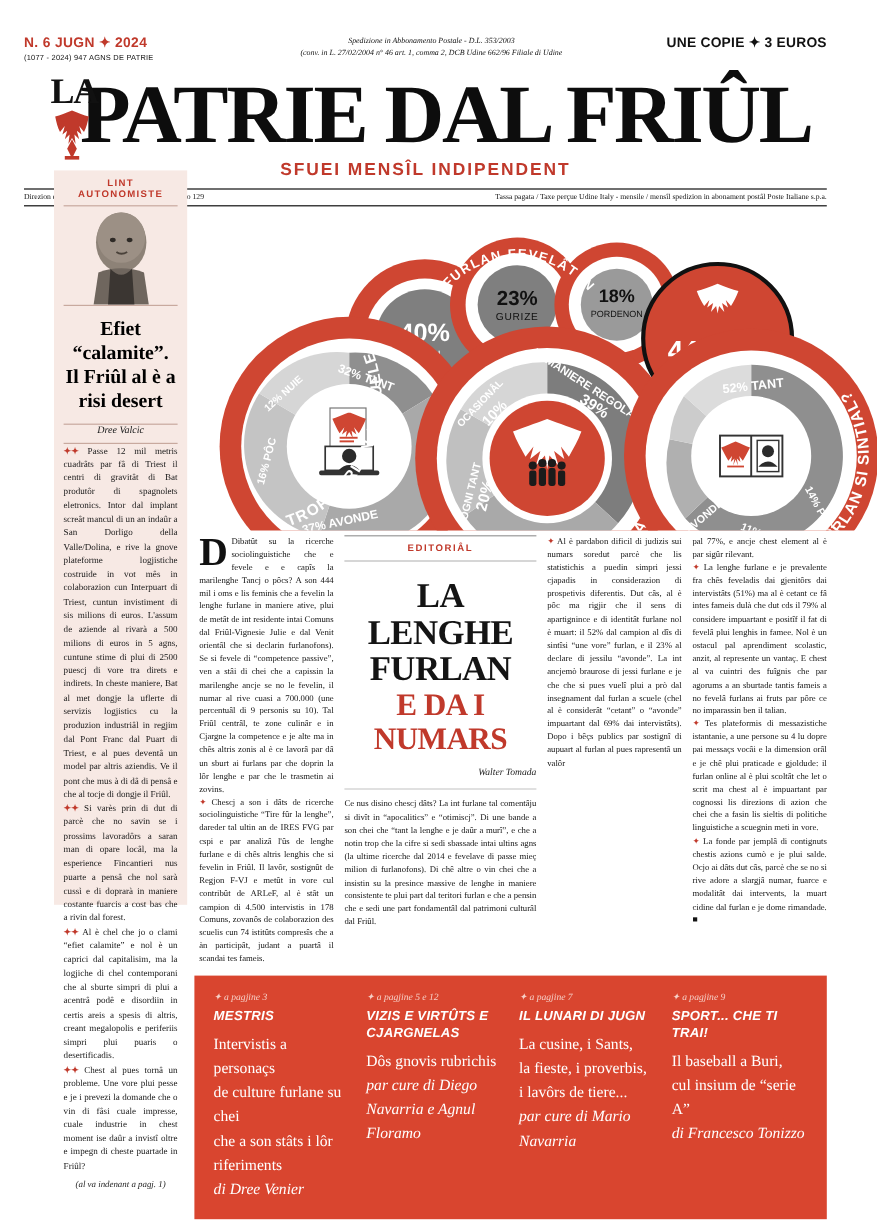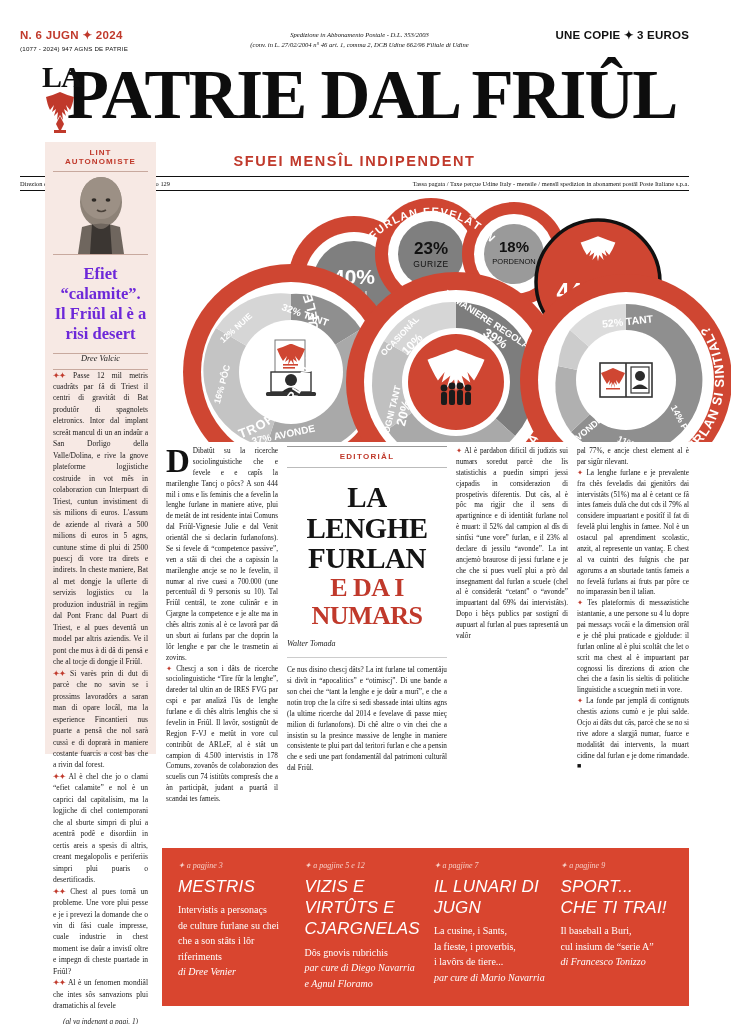--- a/index.html
+++ b/index.html
@@ -28,21 +28,21 @@
   .masthead { position: relative; margin-top: 4px; height: 80px; }
   .mh-la { position: absolute; left: 22px; top: 4px;
            font-family: "Liberation Serif", serif; font-weight: bold;
            font-size: 30px; letter-spacing: -1px; color: #111; }
   .mh-crest { position: absolute; left: 20px; top: 34px; width: 40px; height: 44px; }
   .mh-title { text-align: center; font-family: "Liberation Serif", serif;
               font-weight: bold; font-size: 69px; line-height: 78px;
               letter-spacing: -2px; color: #0d0d0d; padding-left: 34px; }
   .mh-sub { text-align: center; font-family: "Liberation Sans", sans-serif;
             font-weight: bold; font-size: 14.5px; letter-spacing: 1.6px;
-            color: #c0392b; margin-top: 19px; }
+            color: #c0392b; margin-top: 0; }
   .mh-rule { height: 1px; background: #111; margin-top: 7px; }
   .mh-info { display: flex; justify-content: space-between; font-size: 6.4px;
              padding-top: 3px; color: #111; }
   .mh-rule2 { height: 1px; background: #111; margin-top: 3px; }
 
   
   .main { display: flex; margin-top: 6px; height: 612px; margin-left: 25px; }
   .left-col { width: 126px; background: #f7e9e4; padding: 0 8px 6px 8px;
               position: relative; }
   .right-col { flex: 1; position: relative; padding-left: 10px; }
@@ -50,21 +50,21 @@
   
   .lint-label { text-align: center; font-family: "Liberation Sans", sans-serif;
                 font-weight: bold; font-size: 8px; letter-spacing: 1.1px;
                 color: #c0392b; padding: 6px 0 5px; }
   .lint-rule { height: 1px; background: #c8a99e; }
   .portrait { height: 82px; margin: 0 auto; width: 74px; position: relative;
               overflow: hidden; }
   .portrait svg { display: block; }
   .side-headline { font-family: "Liberation Serif", serif; font-weight: bold;
                    font-size: 16.5px; line-height: 1.22; text-align: center;
-                   color: #6d28d9; padding: 9px 0 8px; }
+                   color: #000000; padding: 9px 0 8px; }
   .side-byline { text-align: center; font-style: italic; font-size: 8.4px;
                  color: #222; padding-bottom: 6px; }
   .side-body { font-size: 7.55px; line-height: 1.52; color: #1a1a1a;
                text-align: justify; hyphens: auto; }
   .side-body p { margin-bottom: 0; text-indent: 0; }
   .dot { color: #c0392b; font-weight: bold; }
   .side-end { font-style: italic; font-size: 7.4px; text-align: center;
               margin-top: 5px; color: #222; }
 
   
@@ -81,35 +81,35 @@
   .ecol { width: 112px; font-size: 7.25px; line-height: 1.5; text-align: justify;
           color: #141414; hyphens: auto; }
   .ecol.head { width: 160px; text-align: center; }
   .drop { float: left; font-family: "Liberation Serif", serif; font-weight: bold;
           font-size: 33px; line-height: 26px; padding: 2px 3px 0 0; color: #111; }
   .head-rule { height: 1px; background: #bbb; }
   .edit-title { font-family: "Liberation Serif", serif; font-weight: bold;
                 font-size: 29px; line-height: 1.06; text-align: center;
                 color: #141414; padding: 14px 0 0; letter-spacing: -.5px; }
   .edit-title .red { color: #c0392b; display: block; font-size: 26px; }
-  .edit-byline { text-align: left; font-style: italic; font-size: 8px;
+  .edit-byline { text-align: right; font-style: italic; font-size: 8px;
                  color: #222; padding: 9px 0 7px; }
   .edit-byrule { height: 1px; background: #ccc; margin-bottom: 7px; }
   .sqr { color: #c0392b; }
 
   
-  .teasers { position: absolute; left: 162px; right: 20px; bottom: 18px;
+  .teasers { position: absolute; left: 162px; right: 20px; bottom: 8px;
              background: #d9452f; color: #fff; display: flex;
              padding: 13px 16px 15px; gap: 14px; }
   .teaser { flex: 1; }
   .t-page { font-style: italic; font-size: 8px; color: #f6cfc6; margin-bottom: 6px; }
-  .t-title { font-family: "Liberation Sans", sans-serif; font-weight: normal;
-             font-style: italic; font-size: 17px; line-height: 1.25;
+  .t-title { font-family: "Liberation Sans", sans-serif; font-weight: bold;
+             font-style: italic; font-size: 11px; line-height: 1.25;
              letter-spacing: .2px; margin-bottom: 5px; }
-  .t-desc { font-size: 10px; line-height: 1.55; }
+  .t-desc { font-size: 13px; line-height: 1.55; }
   .t-desc .it { font-style: italic; }
 </style>
 </head>
 <body>
 
 <div class="page">
 
   <div class="topbar">
     <div class="tb-left">
       <div class="issue-line">N. 6 JUGN ✦ 2024</div>
@@ -164,21 +164,20 @@
       <div class="lint-rule"></div>
       <div class="side-headline">Efiet “calamite”. Il Friûl al è a risi desert</div>
       <div class="lint-rule"></div>
       <div class="side-byline">Dree Valcic</div>
       <div class="lint-rule"></div>
       <div class="side-body">
         <p><span class="dot">✦✦</span> <span>Passe 12 mil metris cuadrâts par fâ di Triest il centri di gravitât di Bat produtôr di spagnolets eletronics. Intor dal implant screât mancul di un an indaûr a San Dorligo della Valle/Dolina, e rive la gnove plateforme logjistiche costruide in vot mês in colaborazion cun Interpuart di Triest, cuntun invistiment di sis milions di euros. L'assum de aziende al rivarà a 500 milions di euros in 5 agns, cuntune stime di plui di 2500 puescj di vore tra direts e indirets. In cheste maniere, Bat al met dongje la uflerte di servizis logjistics cu la produzion industriâl in regjim dal Pont Franc dal Puart di Triest, e al pues deventâ un model par altris aziendis. Ve il pont che mus à di dâ di pensâ e che al tocje di dongje il Friûl.</span></p>
         <p><span class="dot">✦✦</span> <span>Si varès prin di dut di parcè che no savin se i prossims lavoradôrs a saran man di opare locâl, ma la esperience Fincantieri nus puarte a pensâ che nol sarà cussì e di doprarà in maniere costante fuarcis a cost bas che a rivin dal forest.</span></p>
         <p><span class="dot">✦✦</span> <span>Al è chel che jo o clami “efiet calamite” e nol è un caprici dal capitalisim, ma la logjiche di chel contemporani che al sburte simpri di plui a acentrâ podê e disordiin in certis areis a spesis di altris, creant megalopolis e periferiis simpri plui puaris o desertificadis.</span></p>
         <p><span class="dot">✦✦</span> <span>Chest al pues tornâ un probleme. Une vore plui pesse e je i prevezi la domande che o vin di fâsi cuale impresse, cuale industrie in chest moment ise daûr a invistî oltre e impegn di cheste puartade in Friûl?</span></p>
-        <p><span class="dot">✦✦</span> <span>Al è un fenomen mondiâl che intes sôs sanvazions plui dramatichis al fevele</span></p>
       </div>
       <div class="side-end">(al va indenant a pagj. 1)</div>
     </div>
 
     <div class="right-col">
 
       <div class="info-wrap">
         <svg width="581" height="300" viewBox="0 0 581 300">
           <defs>
             <path id="arcTitle" d="M 200 108 A 78 78 0 0 1 330 108" fill="none"></path>

